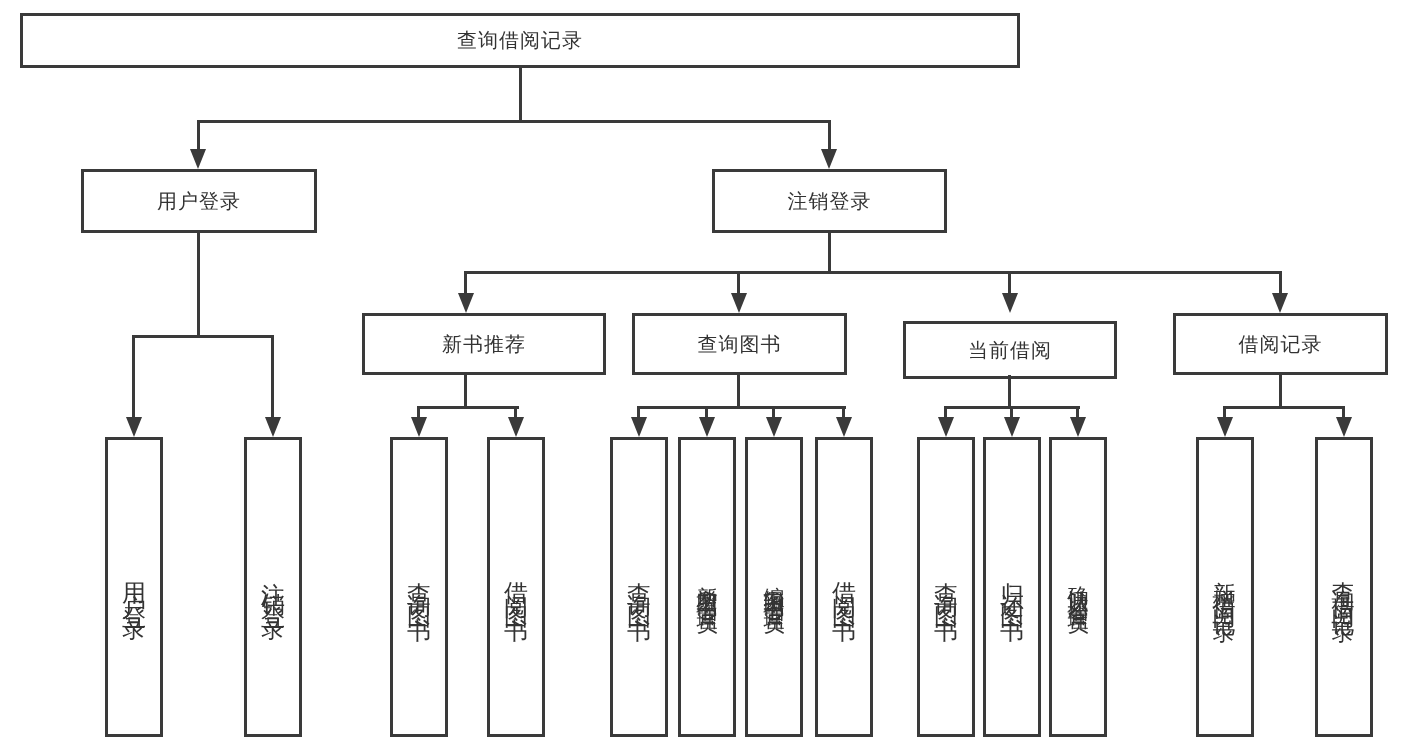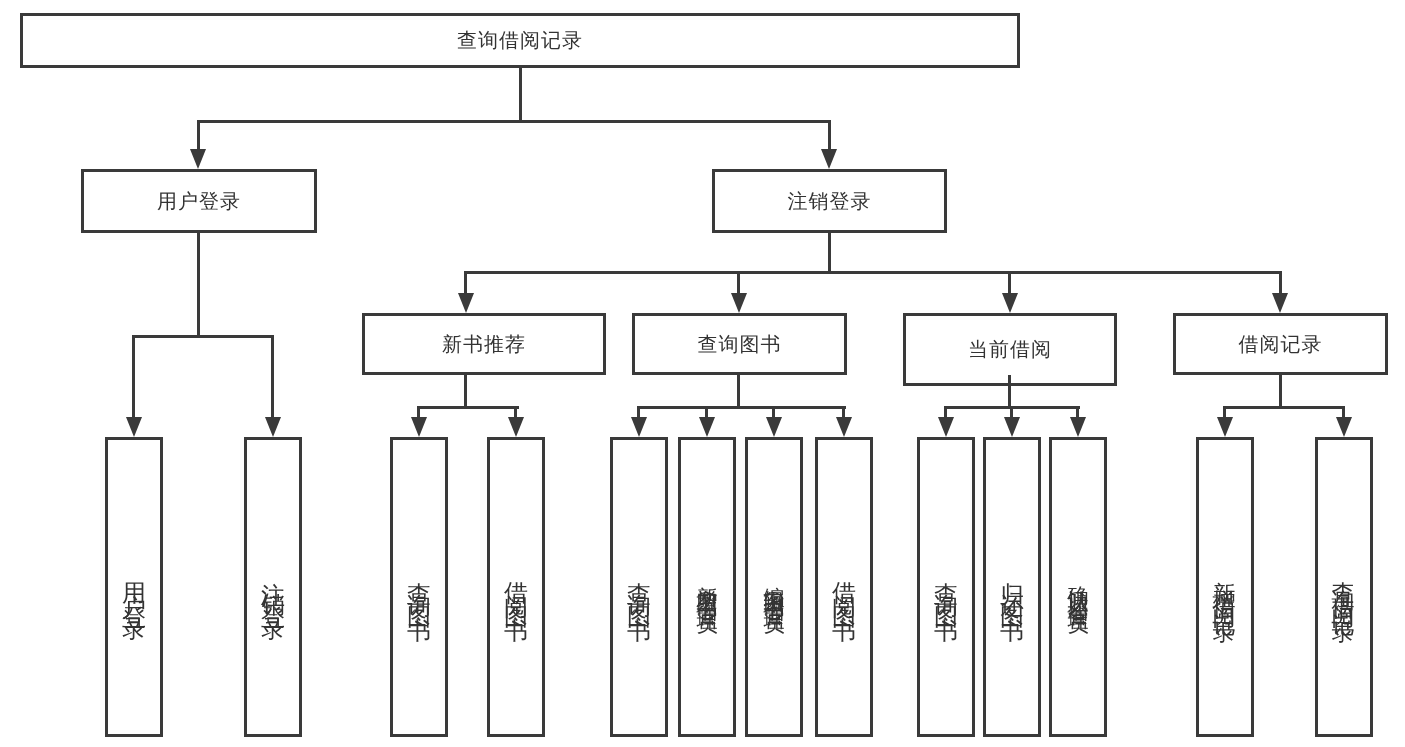--- a/index.html
+++ b/index.html
@@ -94,21 +94,21 @@
   <div class="ahead" style="left:1002px; top:293px;"></div>
   <div class="line" style="left:1279px; top:271px; width:3px; height:24px;"></div>
   <div class="ahead" style="left:1272px; top:293px;"></div>
 
   <div class="box" style="left:362px; top:313px; width:244px; height:62px;">
     <span>新书推荐</span>
   </div>
   <div class="box" style="left:632px; top:313px; width:215px; height:62px;">
     <span>查询图书</span>
   </div>
-  <div class="box" style="left:903px; top:313px; width:214px; height:73px;">
+  <div class="box" style="left:903px; top:321px; width:214px; height:58px;">
     <span>当前借阅</span>
   </div>
   <div class="box" style="left:1173px; top:313px; width:215px; height:62px;">
     <span>借阅记录</span>
   </div>
 
   <div class="line" style="left:464px; top:375px; width:3px; height:34px;"></div>
   <div class="line" style="left:417px; top:406px; width:102px; height:3px;"></div>
   <div class="line" style="left:417px; top:406px; width:3px; height:14px;"></div>
   <div class="ahead" style="left:411px; top:417px;"></div>

